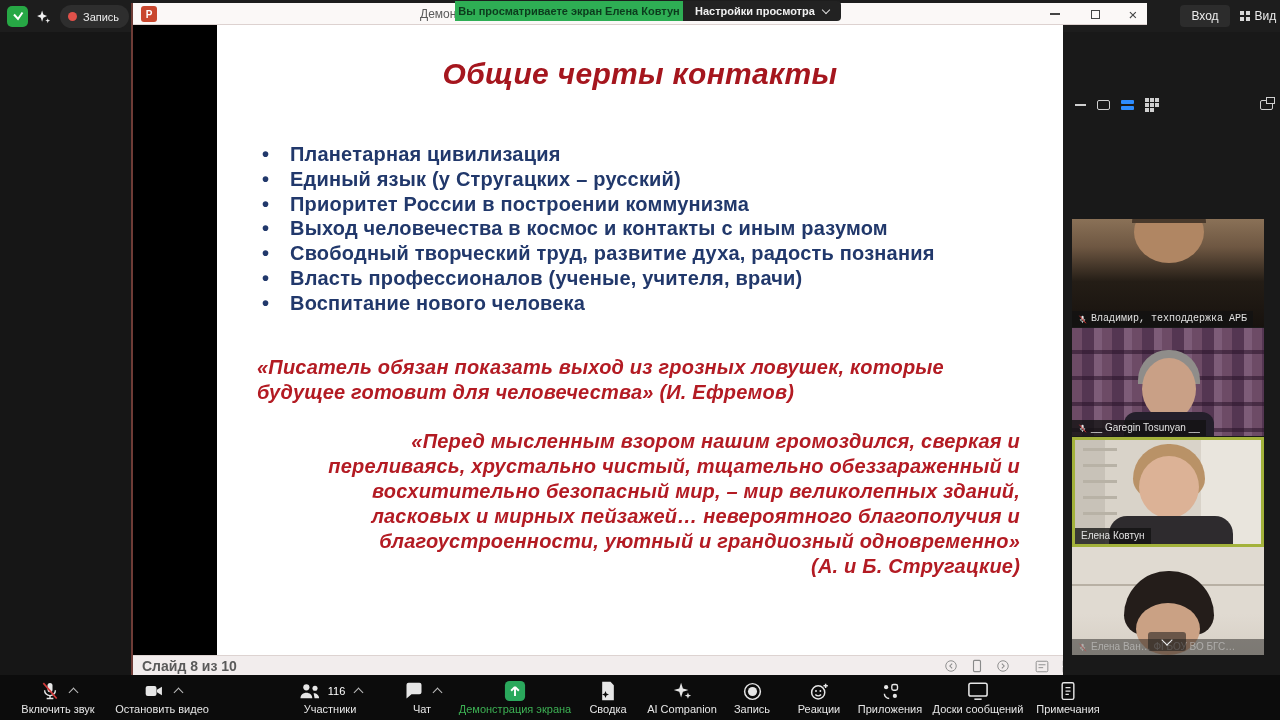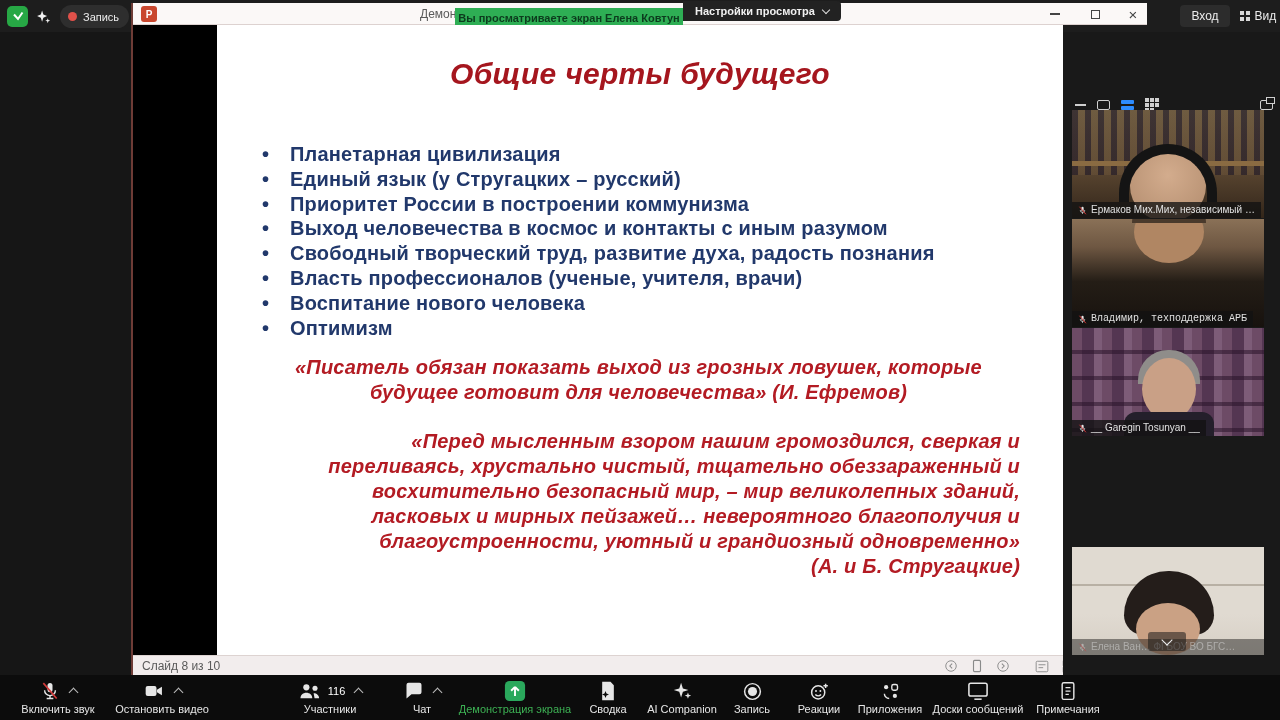--- a/index.html
+++ b/index.html
@@ -16,41 +16,41 @@
 
   #ppt-titlebar { position:absolute; left:133px; top:3px; width:1014px; height:22px; background:#fbf8f7; border-bottom:1px solid #ddd2d0; }
   #ppt-frame { position:absolute; left:131px; top:3px; width:2px; height:674px; background:#6e3c36; }
   #ppt-logo { position:absolute; left:8px; top:3px; width:16px; height:16px; border-radius:3px; background:#c9472e; color:#fff; font-size:10px; font-weight:bold; display:flex; align-items:center; justify-content:center; }
   #ppt-title { position:absolute; left:287px; top:4px; font-size:12px; color:#5a5a5a; white-space:nowrap; }
   .winctl { position:absolute; top:0; width:28px; height:22px; display:flex; align-items:center; justify-content:center; color:#444; }
   #win-min { left:908px; } #win-min .bar { width:10px; height:1.5px; background:#444; }
   #win-max { left:948px; } #win-max .box { width:9px; height:9px; border:1.4px solid #444; }
   #win-close { left:986px; font-size:15px; }
 
-  #share-banner { position:absolute; left:455px; top:8px; width:228px; height:20px; background:#2eae54; display:flex; align-items:center; justify-content:center; color:#0c3b1d; font-size:11px; font-weight:bold; white-space:nowrap; }
+  #share-banner { position:absolute; left:455px; top:1px; width:228px; height:20px; background:#2eae54; display:flex; align-items:center; justify-content:center; color:#0c3b1d; font-size:11px; font-weight:bold; white-space:nowrap; }
   #view-settings { position:absolute; left:683px; top:1px; height:20px; padding:0 12px; background:#222222; border-radius:0 4px 4px 0; display:flex; align-items:center; gap:8px; color:#f0f0f0; font-size:11px; font-weight:bold; white-space:nowrap; }
   .chvd { width:6px; height:6px; border-right:1.6px solid #ddd; border-bottom:1.6px solid #ddd; transform:rotate(45deg); margin-top:-3px; }
   #login-btn { position:absolute; left:1180px; top:5px; width:50px; height:22px; background:#2c2c2c; border-radius:4px; color:#ececec; font-size:12px; display:flex; align-items:center; justify-content:center; }
   #view-btn { position:absolute; left:1236px; top:5px; height:22px; padding:0 4px; display:flex; align-items:center; gap:5px; color:#ececec; font-size:12px; }
   .mini-grid { display:grid; grid-template-columns:4px 4px; grid-template-rows:4px 4px; gap:1.5px; }
   .mini-grid i { background:#d8d8d8; }
 
   
   #black-band { position:absolute; left:133px; top:25px; width:84px; height:630px; background:#000; }
   #slide { position:absolute; left:217px; top:25px; width:846px; height:630px; background:#ffffff; overflow:hidden; }
   #slide-title { position:absolute; left:0; top:32px; width:100%; text-align:center; font-size:30px; font-weight:bold; font-style:italic; color:#a5161e; letter-spacing:.3px; }
   #bullets { position:absolute; left:45px; top:117px; right:30px; }
   .bullet { position:relative; padding-left:28px; font-size:20px; font-weight:bold; color:#21386b; line-height:24.8px; letter-spacing:.2px; white-space:nowrap; }
   .bullet::before { content:"•"; position:absolute; left:0; top:0; color:#21386b; }
-  #quote1 { position:absolute; left:40px; right:43px; top:330px; text-align:center; }
+  #quote1 { position:absolute; left:40px; right:43px; top:330px; text-align:left; }
   #quote2 { position:absolute; left:40px; right:43px; top:404px; text-align:right; }
   .qline { font-size:20px; font-weight:bold; font-style:italic; color:#b31b23; line-height:25px; letter-spacing:.2px; white-space:nowrap; }
 
   #statusbar { position:absolute; left:133px; top:655px; width:1014px; height:20px; background:#f2eded; border-top:1px solid #ddd3d1; }
-  #status-text { position:absolute; left:9px; top:0; line-height:20px; font-size:12px; color:#5a5a5a; }
+  #status-text { position:absolute; left:9px; top:0; line-height:20px; font-size:14px; color:#5a5a5a;font-weight:bold; }
   #ss-controls { position:absolute; right:12px; top:0; height:20px; display:flex; align-items:center; gap:13px; }
   #ss-controls svg { display:block; }
   .ss-active { background:#d9d1d0; border-radius:2px; padding:1px 3px; }
 
   
   #sidebar { position:absolute; left:1063px; top:32px; width:217px; height:643px; background:#191919; }
   #strip-controls { position:absolute; left:1067px; top:98px; width:206px; height:14px; display:flex; align-items:center; gap:11px; padding-left:8px; }
   #strip-controls .minbar { width:11px; height:2px; background:#cfcfcf; }
   #strip-controls .rect1 { width:13px; height:10px; border:1.5px solid #cfcfcf; border-radius:2px; }
   .bars2 { display:flex; flex-direction:column; gap:2px; }
@@ -154,30 +154,29 @@
           <i></i>
         </span>
       <span>Вид</span>
     </div>
   </div>
 
   <div id="ppt-frame"></div>
   <div id="black-band"></div>
 
   <div id="slide">
-    <div id="slide-title">Общие черты будущего</div>
+    <div id="slide-title">Общие черты контакты</div>
     <div id="bullets">
       <div class="bullet">Планетарная цивилизация</div>
       <div class="bullet">Единый язык (у Стругацких – русский)</div>
       <div class="bullet">Приоритет России в построении коммунизма</div>
       <div class="bullet">Выход человечества в космос и контакты с иным разумом</div>
       <div class="bullet">Свободный творческий труд, развитие духа, радость познания</div>
       <div class="bullet">Власть профессионалов (ученые, учителя, врачи)</div>
       <div class="bullet">Воспитание нового человека</div>
-      <div class="bullet">Оптимизм</div>
     </div>
     <div id="quote1">
       <div class="qline">«Писатель обязан показать выход из грозных ловушек, которые</div>
       <div class="qline">будущее готовит для человечества» (И. Ефремов)</div>
     </div>
     <div id="quote2">
       <div class="qline">«Перед мысленным взором нашим громоздился, сверкая и</div>
       <div class="qline">переливаясь, хрустально чистый, тщательно обеззараженный и</div>
       <div class="qline">восхитительно безопасный мир, – мир великолепных зданий,</div>
       <div class="qline">ласковых и мирных пейзажей… невероятного благополучия и</div>
@@ -249,34 +248,20 @@
         <i></i>
         <i></i>
         <i></i>
         <i></i>
         <i></i>
         <i></i>
       </span>
     <span class="popout"></span>
   </div>
 
-  <div class="video" id="v1">
-    <div class="spines"></div>
-    <div class="shelfline"></div>
-    <div class="face head"></div>
-    <div class="phones"></div>
-    <div class="namebar">
-      <svg width="9" height="9" viewBox="0 0 24 24">
-          <rect x="9" y="2" width="6" height="12" rx="3" fill="#e8e8e8"></rect>
-          <path d="M6 11a6 6 0 0 0 12 0M12 17v4" stroke="#e8e8e8" stroke-width="2" fill="none"></path>
-          <path d="M4 2l17 20" stroke="#d33a3a" stroke-width="2.6"></path>
-        </svg>
-      <span>Ермаков Мих.Мих, независимый …</span>
-    </div>
-  </div>
 
   <div class="video" id="v2">
     <div class="face head"></div>
     <div class="hairband"></div>
     <div class="namebar">
       <svg width="9" height="9" viewBox="0 0 24 24">
           <rect x="9" y="2" width="6" height="12" rx="3" fill="#e8e8e8"></rect>
           <path d="M6 11a6 6 0 0 0 12 0M12 17v4" stroke="#e8e8e8" stroke-width="2" fill="none"></path>
           <path d="M4 2l17 20" stroke="#d33a3a" stroke-width="2.6"></path>
         </svg>
@@ -292,20 +277,29 @@
     <div class="namebar">
       <svg width="9" height="9" viewBox="0 0 24 24">
           <rect x="9" y="2" width="6" height="12" rx="3" fill="#e8e8e8"></rect>
           <path d="M6 11a6 6 0 0 0 12 0M12 17v4" stroke="#e8e8e8" stroke-width="2" fill="none"></path>
           <path d="M4 2l17 20" stroke="#d33a3a" stroke-width="2.6"></path>
         </svg>
       <span>__ Garegin Tosunyan __</span>
     </div>
   </div>
 
+  <div class="video" id="v4">
+    <div class="shelf2"></div>
+    <div class="hair"></div>
+    <div class="face head"></div>
+    <div class="body"></div>
+    <div class="namebar">
+      <span>Елена Ковтун</span>
+    </div>
+  </div>
 
   <div class="video" id="v5">
     <div class="shelfline"></div>
     <div class="hair"></div>
     <div class="face head"></div>
     <div class="namebar">
       <svg width="9" height="9" viewBox="0 0 24 24" opacity="0.5">
           <rect x="9" y="2" width="6" height="12" rx="3" fill="#e8e8e8"></rect>
           <path d="M6 11a6 6 0 0 0 12 0M12 17v4" stroke="#e8e8e8" stroke-width="2" fill="none"></path>
           <path d="M4 2l17 20" stroke="#d33a3a" stroke-width="2.6"></path>

